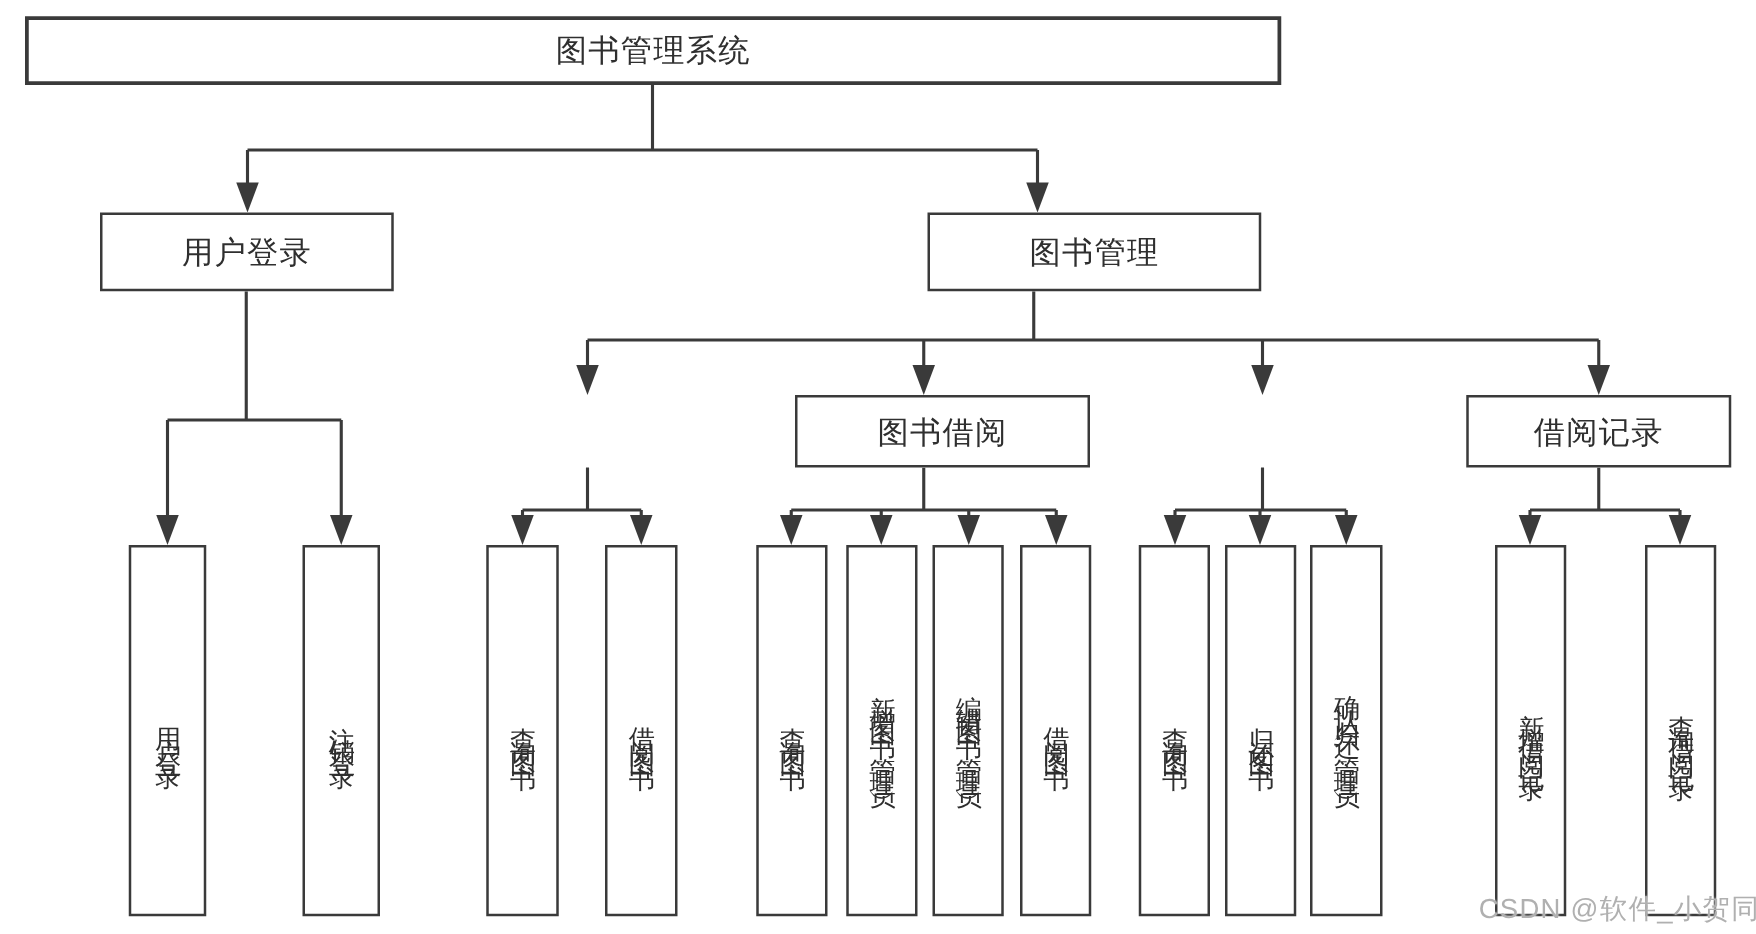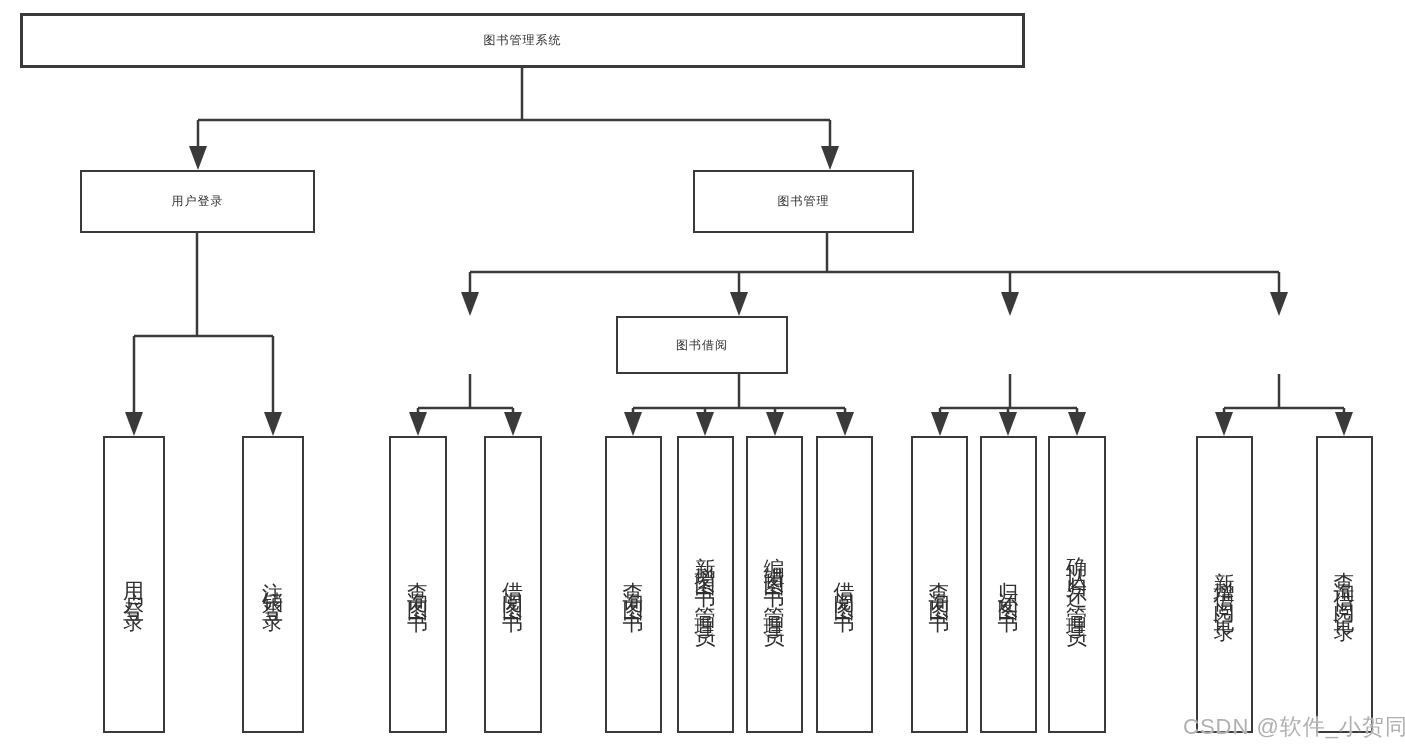--- a/index.html
+++ b/index.html
@@ -9,21 +9,21 @@
   .box{
     position:absolute;
     box-sizing:border-box;
     border:2.5px solid #3a3a3a;
     background:#ffffff;
     display:flex;
     align-items:center;
     justify-content:center;
     color:#2f2f2f;
     z-index:2;
-    font-size:12px;
+    font-size:25px;
     letter-spacing:1px;
   }
   .box.root{border-width:3px;}
   .box.vert{
     writing-mode:vertical-rl;
     text-orientation:mixed;
     font-size:21px;
     letter-spacing:10px;
     line-height:1;
     border-width:2.5px;
@@ -117,23 +117,24 @@
         <line x1="1344" y1="408" x2="1344" y2="420"></line>
         <polygon points="1215,412 1233,412 1224,436" stroke="none"></polygon>
         <polygon points="1335,412 1353,412 1344,436" stroke="none"></polygon>
       </g>
     </g>
   </svg>
 
   <div class="box root" style="left:20px;top:13px;width:1005px;height:55px">图书管理系统</div>
 
   <div class="box" style="left:80px;top:170px;width:235px;height:63px">用户登录</div>
-  <div class="box" style="left:693px;top:170px;width:221px;height:63px">图书管理</div>
+  <div class="box" style="left:742px;top:170px;width:267px;height:63px">图书管理</div>
 
-  <div class="box" style="left:616px;top:316px;width:172px;height:58px">图书借阅</div>
+  <div class="box" style="left:636px;top:316px;width:236px;height:58px">图书借阅</div>
+  <div class="box" style="left:1173px;top:316px;width:212px;height:58px">借阅记录</div>
 
   <div class="box vert" style="left:103px;top:436px;width:62px;height:297px">用户登录</div>
   <div class="box vert" style="left:242px;top:436px;width:62px;height:297px">注销登录</div>
 
   <div class="box vert" style="left:389px;top:436px;width:58px;height:297px">查询图书</div>
   <div class="box vert" style="left:484px;top:436px;width:58px;height:297px">借阅图书</div>
 
   <div class="box vert" style="left:605px;top:436px;width:57px;height:297px">查询图书</div>
   <div class="box vert" style="left:677px;top:436px;width:57px;height:297px">新增图书（管理员）</div>
   <div class="box vert" style="left:746px;top:436px;width:57px;height:297px">编辑图书（管理员）</div>

